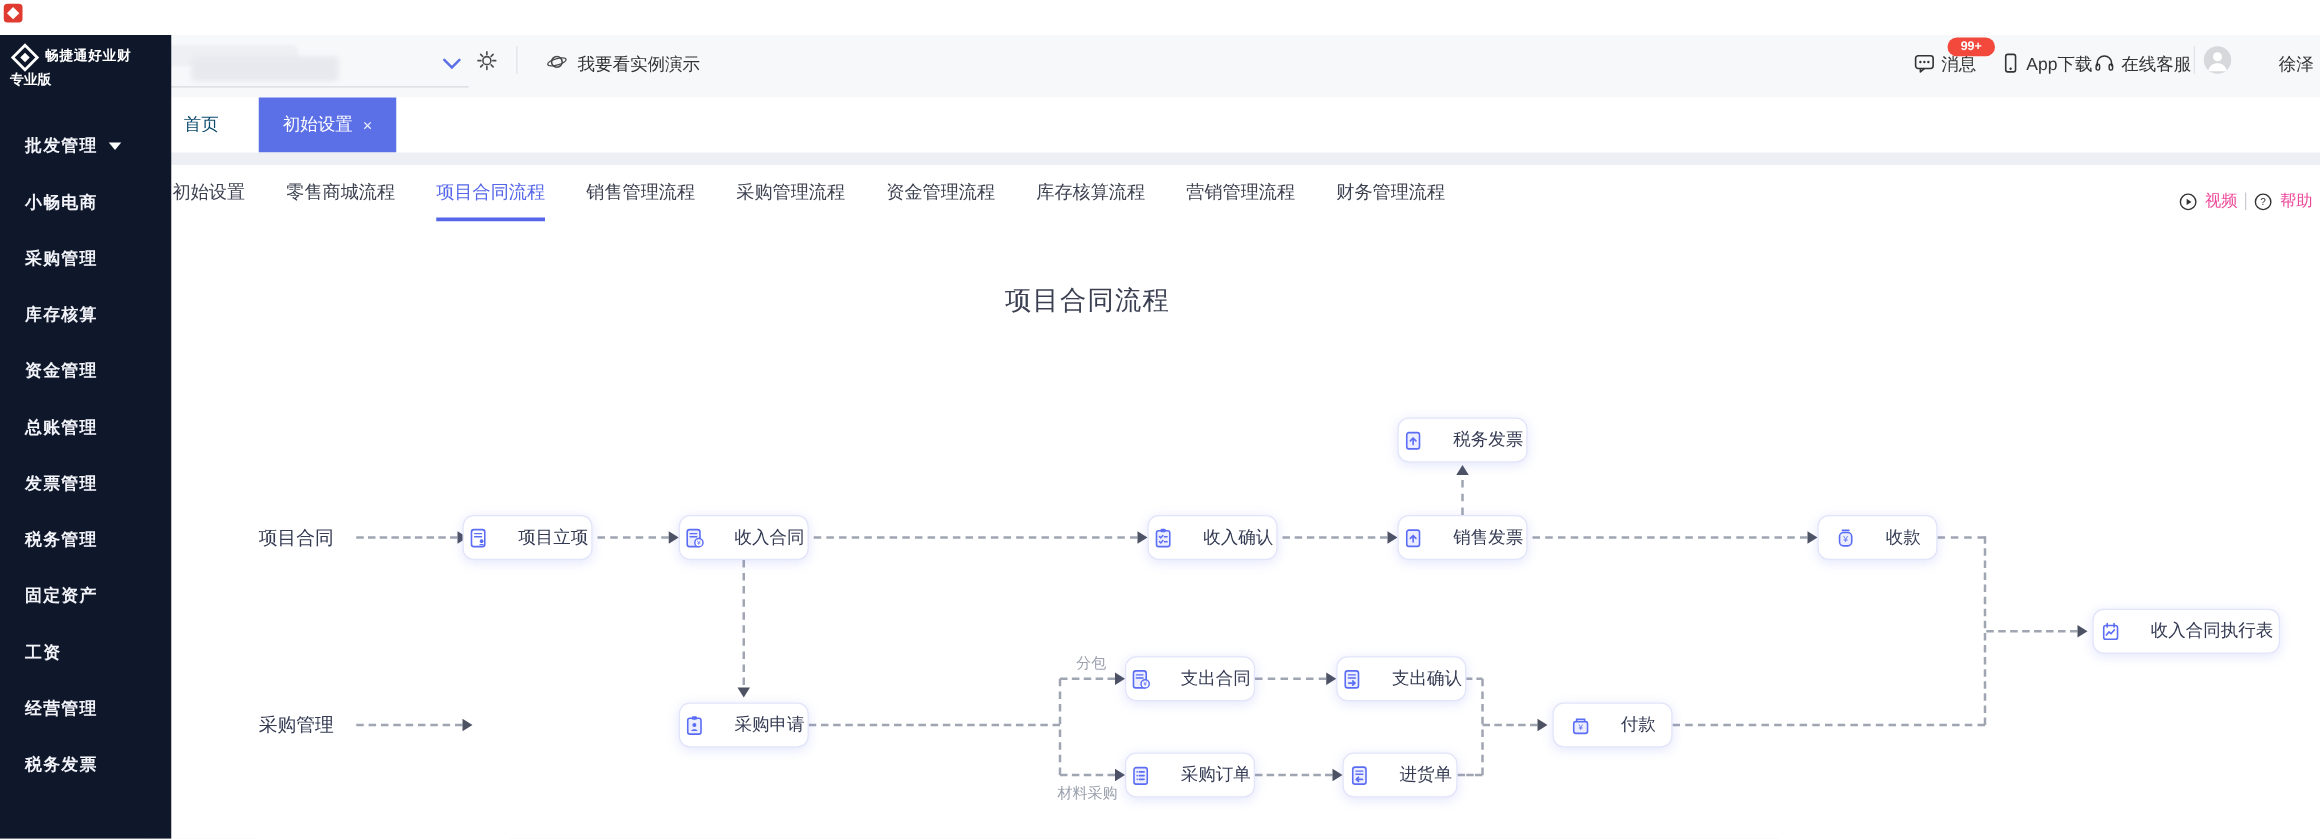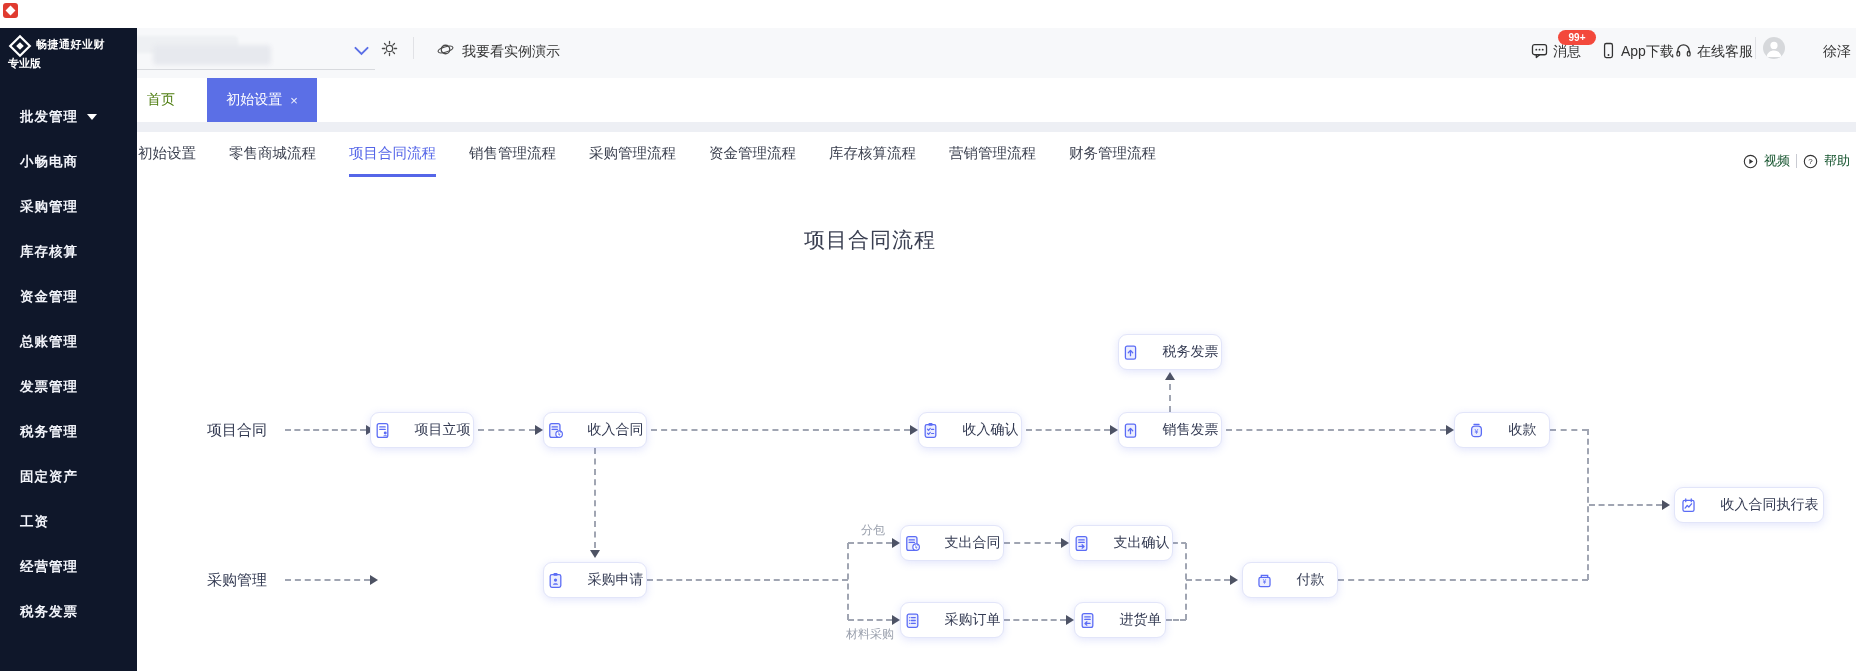--- a/index.html
+++ b/index.html
@@ -29,32 +29,32 @@
   .underline{position:absolute;left:15px;top:41px;width:245px;border-bottom:1px solid #d8dade}
   .hicon{position:absolute;width:17px;height:17px}
   .htext{position:absolute;font-size:14px;color:#333;white-space:nowrap;cursor:pointer}
   .vdiv{position:absolute;width:1px;height:22px;background:#e1e2e6;top:9px}
   .badge{position:absolute;left:1443px;top:2px;min-width:30px;height:15px;background:#f3493c;color:#fff;
          font-size:10px;line-height:15px;text-align:center;border-radius:8px;padding:0 4px;font-weight:bold}
   .avatar{position:absolute;left:1648px;top:9px;width:22px;height:22px;border-radius:50%;background:#d6d8db;overflow:hidden}
 
   
   .tabrow{position:absolute;left:115px;top:78px;right:0;height:44px;background:#fff;display:flex;align-items:stretch}
-  .tab-home{width:92px;display:flex;align-items:center;justify-content:center;font-size:14px;color:#4d7c0f;cursor:pointer}
+  .tab-home{width:92px;display:flex;align-items:center;justify-content:center;font-size:14px;color:#0c4a6e;cursor:pointer}
   .tab-active{width:110px;background:#5b6fe6;color:#fff;display:flex;align-items:center;justify-content:center;gap:8px;font-size:14px;cursor:pointer}
   .tab-active .x{font-size:13px;opacity:.9;cursor:pointer}
 
   .graybg{position:absolute;left:115px;top:122px;right:0;bottom:0;background:#edeff4}
   .panel{position:absolute;left:120px;top:132px;right:0;bottom:0;background:#fff;border-radius:8px 0 0 0}
 
   
   .subtabs{position:absolute;left:18px;top:12px;display:flex;gap:33px}
   .subtab{font-size:14.5px;color:#3c4150;padding-bottom:11px;cursor:pointer;white-space:nowrap}
   .subtab.active{color:#5566e8;border-bottom:3px solid #5566e8}
-  .panel-links{position:absolute;right:6px;top:20px;display:flex;align-items:center;gap:6px;font-size:13px;color:#14532d}
+  .panel-links{position:absolute;right:6px;top:20px;display:flex;align-items:center;gap:6px;font-size:13px;color:#ec4899}
   .panel-links .sep{width:1px;height:14px;background:#c9cbd2}
 
   
   .flow{position:absolute;left:0;top:0;width:1856px;height:671px;pointer-events:none}
   .flow *{pointer-events:auto}
   .flow-title{position:absolute;left:640px;top:226px;width:460px;text-align:center;font-size:21px;color:#3a3f51;font-weight:500;letter-spacing:1px}
   .node{position:absolute;height:36px;background:#fff;border:1px solid #e2e5f9;border-radius:9px;
         box-shadow:0 2px 9px rgba(96,110,240,.18);display:flex;align-items:center;justify-content:center;
         gap:24px;font-size:14px;color:#333a52;box-sizing:border-box;z-index:3;cursor:pointer;white-space:nowrap}
   .nicon{width:17px;height:17px;flex:0 0 auto}

